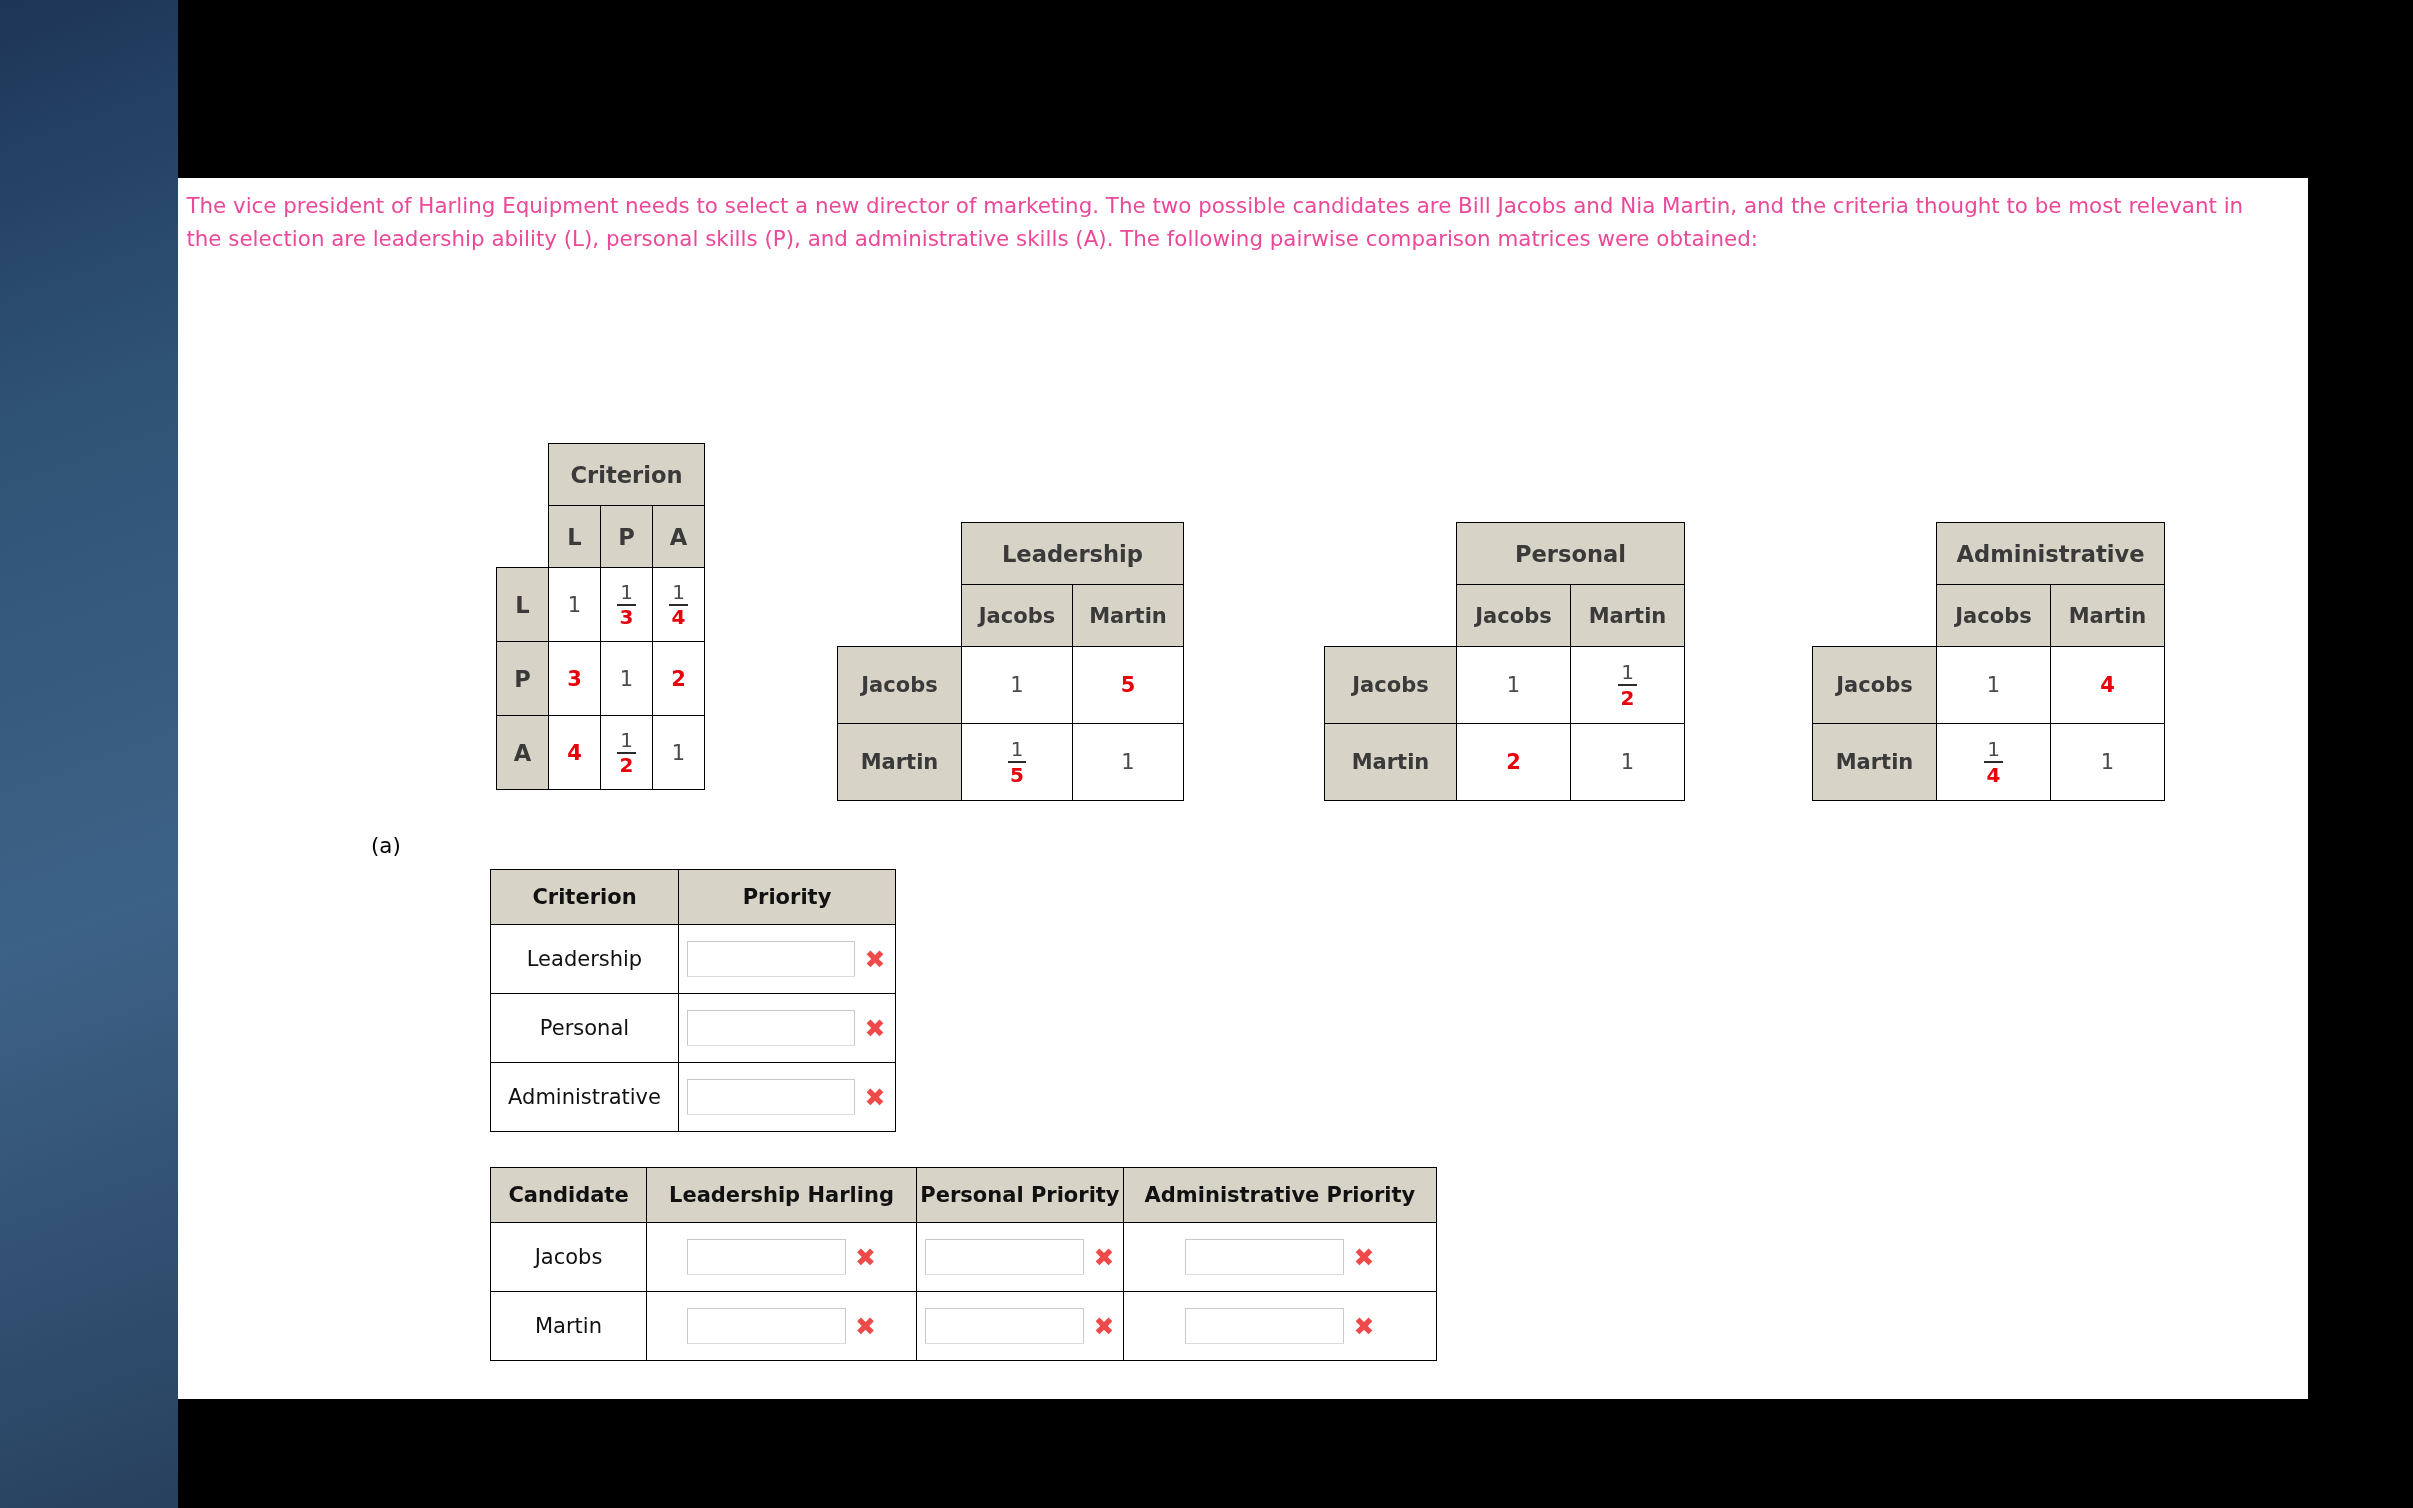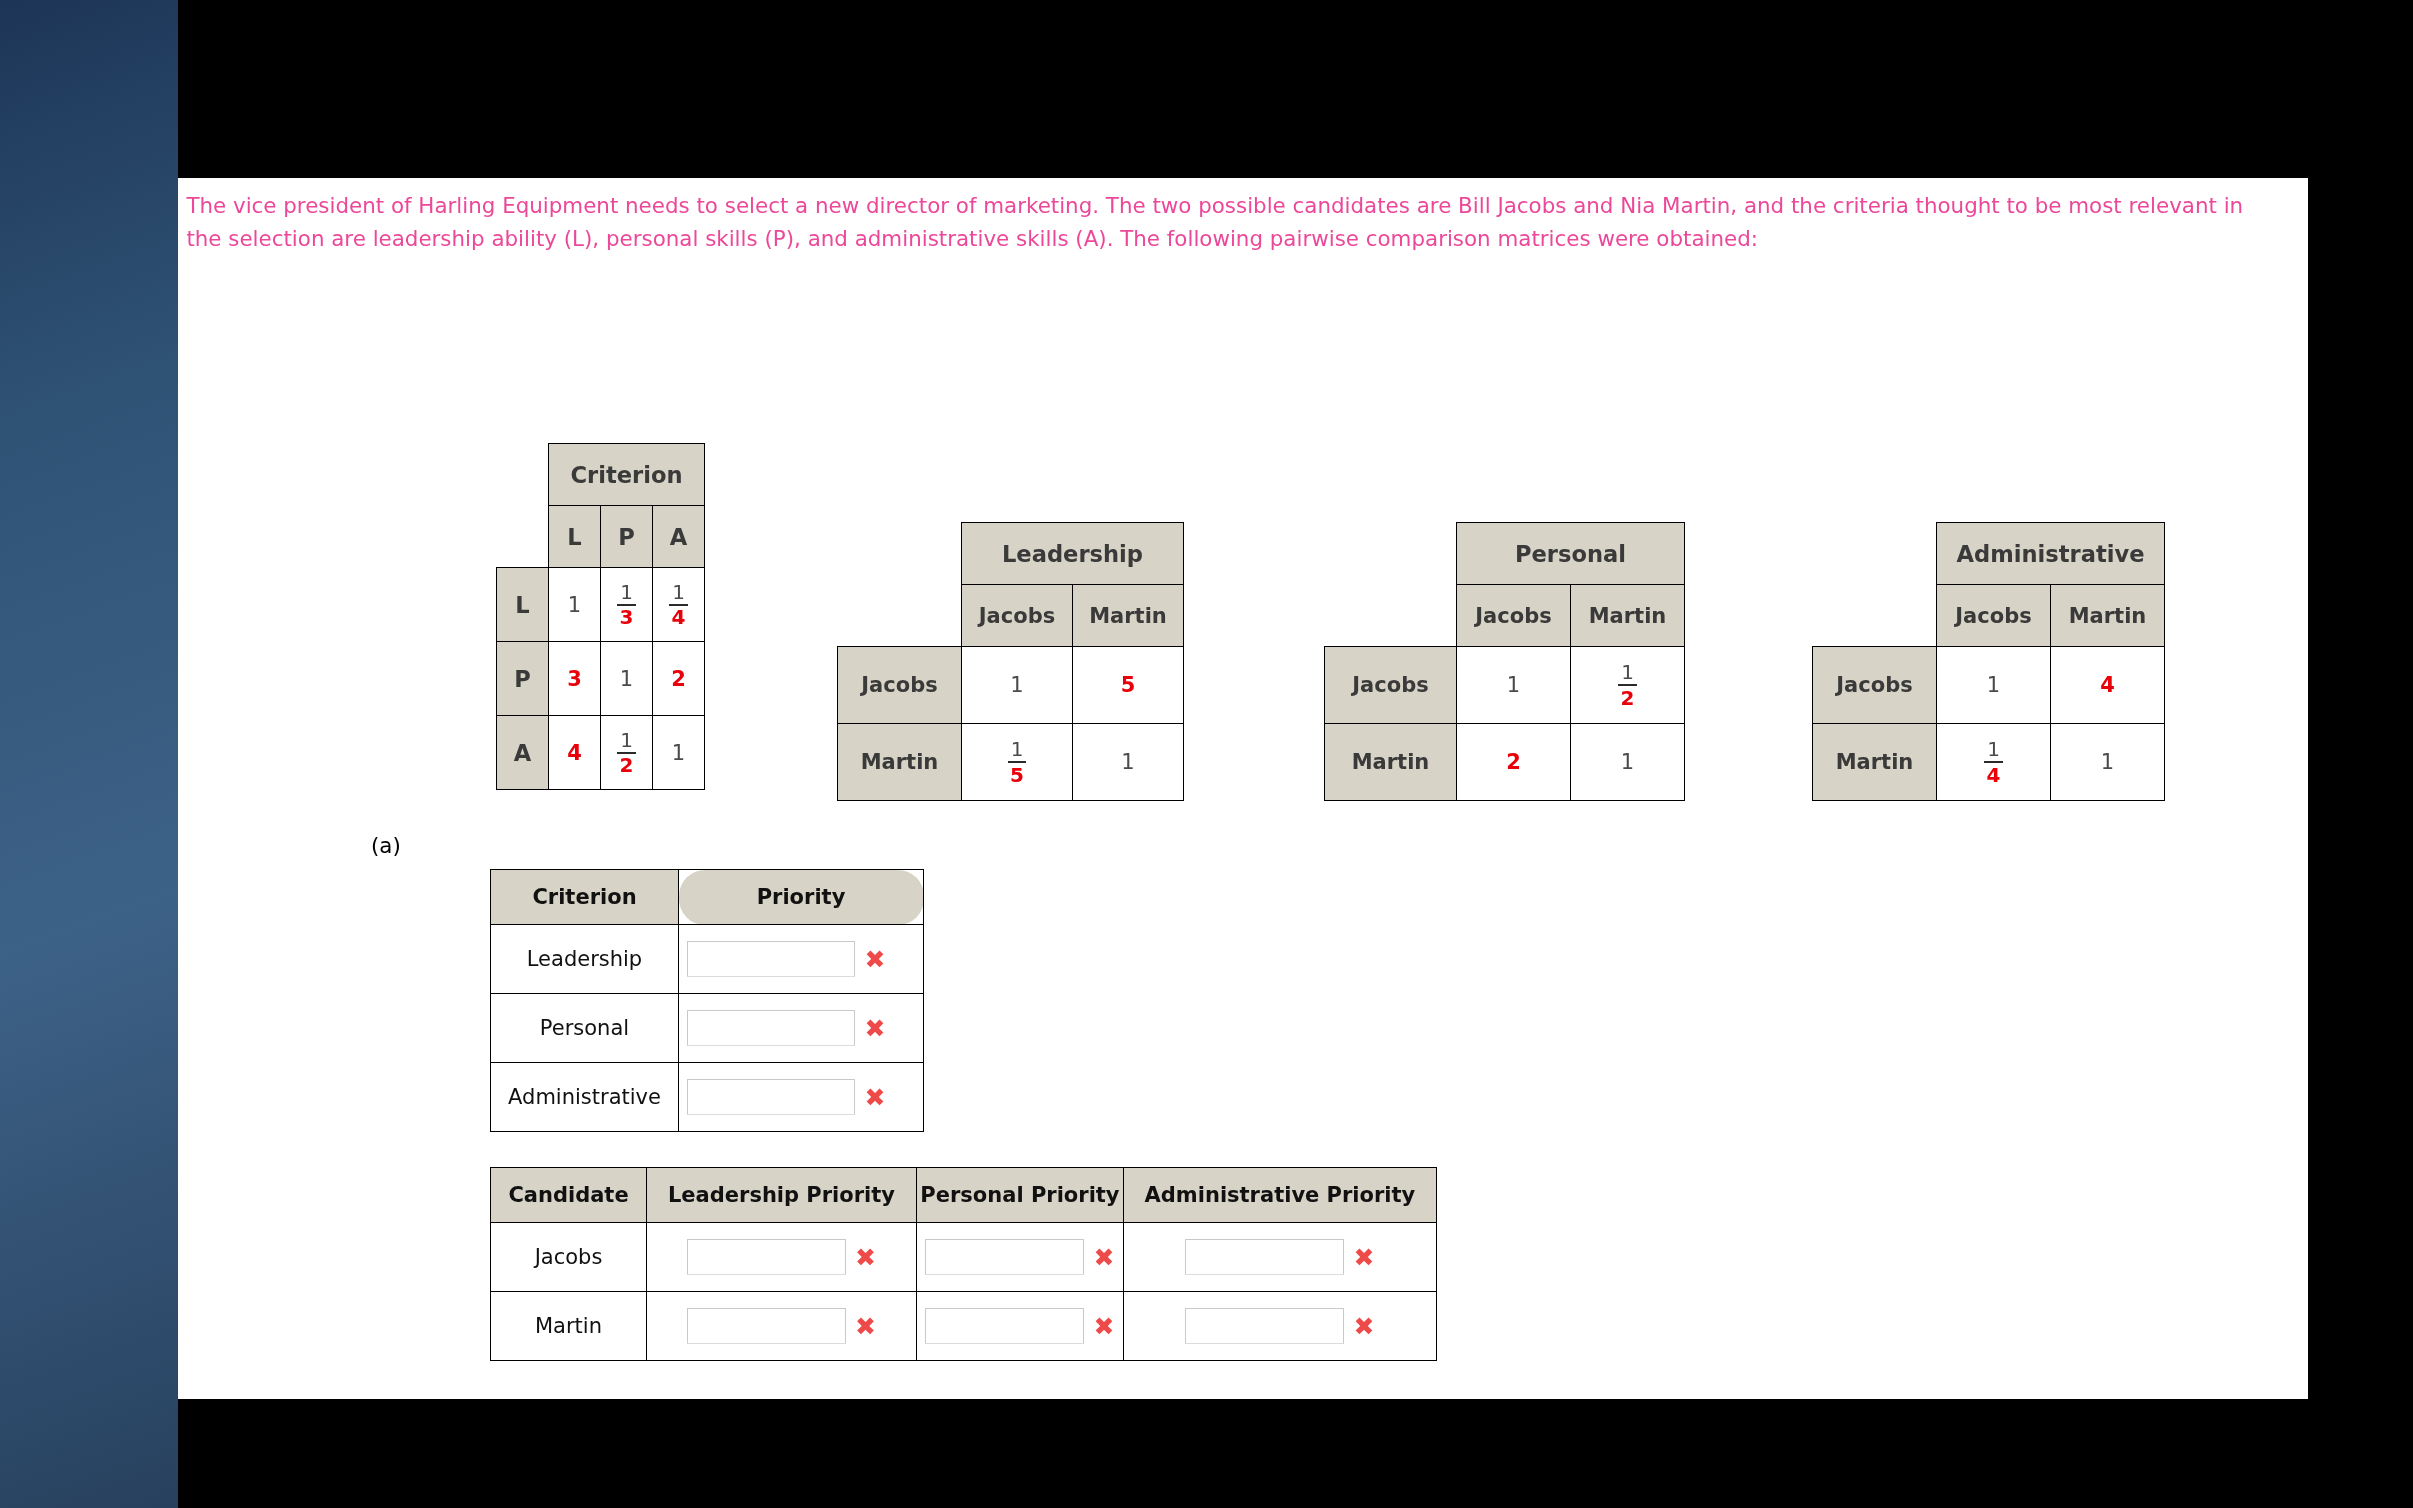--- a/index.html
+++ b/index.html
@@ -156,21 +156,21 @@
     font-size: 25px;
     font-weight: bold;
     margin-left: 9.2px;
     line-height: 1;
     user-select: none;
   }
 
   
   #criterion-priority-table { left: 312px; top: 691px; }
   #criterion-priority-table .c1 { width: 188px; }
-  #criterion-priority-table .c2 { width: 245px; border-radius: 26px; }
+  #criterion-priority-table .c2 { width: 217px; }
   #criterion-priority-table tbody td { height: 69px; }
   #criterion-priority-table .ans-input { width: 168px; }
 
   
   #candidate-priority-table { left: 312px; top: 989px; }
   #candidate-priority-table .k1 { width: 156px; text-align: center; }
   #candidate-priority-table .k2 { width: 270px; }
   #candidate-priority-table .k3 { width: 193px; }
   #candidate-priority-table .k4 { width: 313px; }
   #candidate-priority-table tbody td { height: 69px; }
@@ -350,21 +350,21 @@
             </div>
           </td>
         </tr>
       </tbody>
     </table>
 
     <table class="answer-table" id="candidate-priority-table">
       <thead>
         <tr>
           <th class="k1">Candidate</th>
-          <th class="k2">Leadership Priority</th>
+          <th class="k2">Leadership Harling</th>
           <th class="k3">Personal Priority</th>
           <th class="k4">Administrative Priority</th>
         </tr>
       </thead>
       <tbody>
         <tr>
           <td class="label-cell">Jacobs</td>
           <td class="input-cell">
             <div class="input-wrap">
               <input class="ans-input" type="text" value="" style="">

